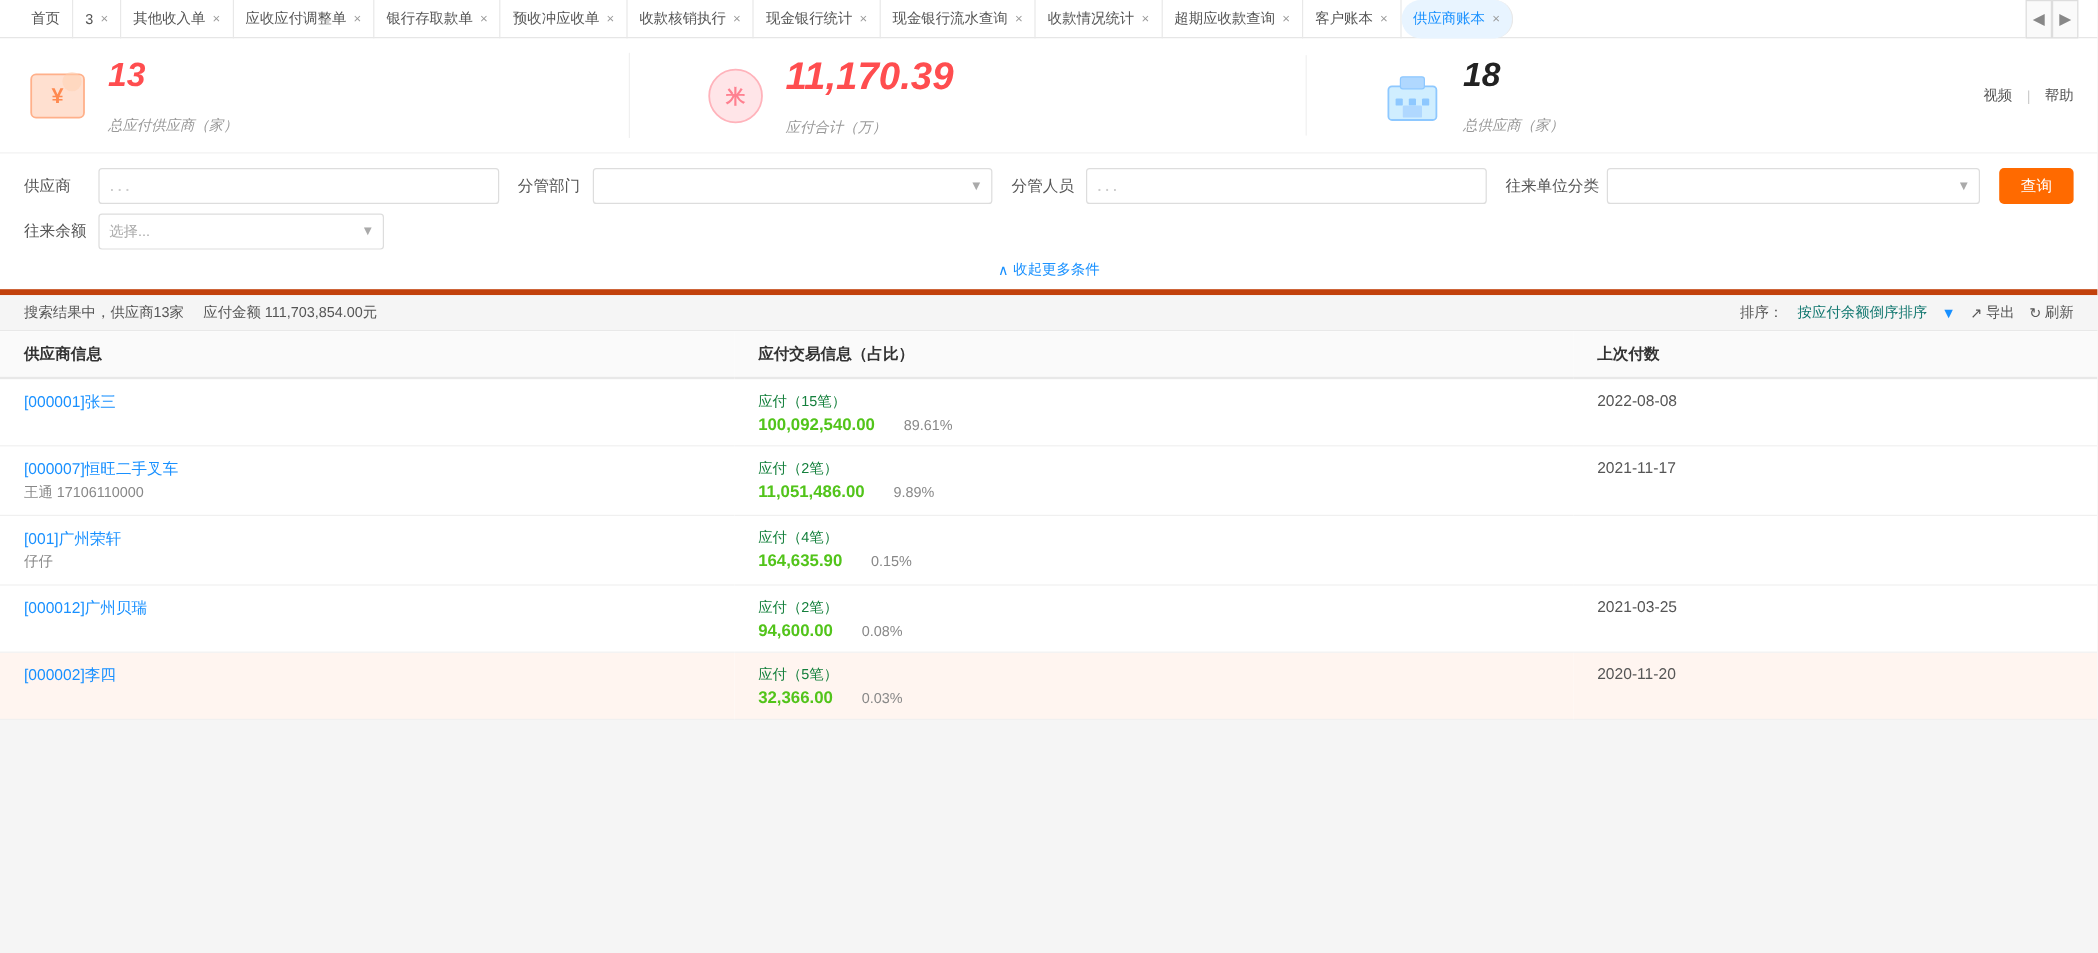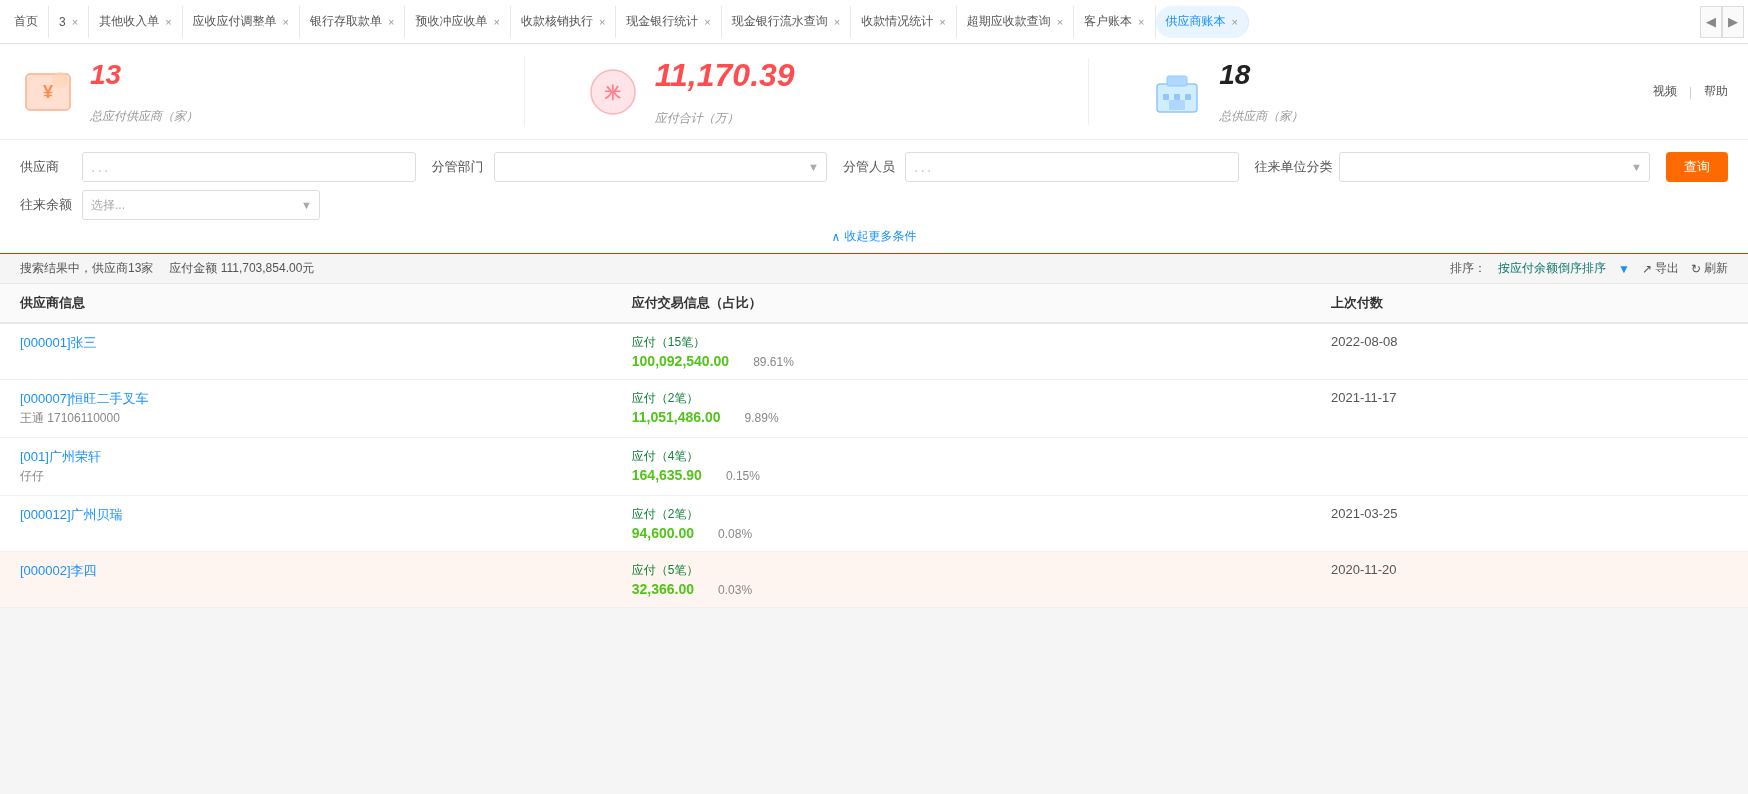--- a/index.html
+++ b/index.html
@@ -1,40 +1,40 @@
 <!DOCTYPE html>
 <html><head>
   <meta charset="utf-8">
   <style>
     * { box-sizing: border-box; margin: 0; padding: 0; }
     body { font-family: 'Microsoft YaHei', Arial, sans-serif; font-size: 13px; background: #f5f5f5; color: #333; overflow-x: hidden; }
 
     
-    .nav-tabs { display: flex; align-items: center; background: #fff; border-bottom: 1px solid #e0e0e0; height: 44px; padding: 0 4px; }
+    .nav-tabs { display: flex; align-items: center; background: #fff; border-bottom: 1px solid #e0e0e0; height: 32px; padding: 0 16px; }
     .nav-tab { display: flex; align-items: center; padding: 0 10px; height: 32px; font-size: 12px; white-space: nowrap; cursor: pointer; border-right: 1px solid #e8e8e8; color: #555; gap: 4px; }
     .nav-tab.active { color: #1890ff; background: #e8f4ff; border-radius: 16px; }
     .nav-tab .close-x { color: #999; font-size: 11px; cursor: pointer; margin-left: 2px; }
     .nav-arrows { display: flex; align-items: center; margin-left: auto; }
     .nav-arrow { width: 22px; height: 32px; display: flex; align-items: center; justify-content: center; cursor: pointer; color: #888; border: 1px solid #ddd; background: #fafafa; }
 
     
     .summary-bar { display: flex; align-items: center; background: #fff; padding: 12px 20px; border-bottom: 1px solid #eee; gap: 0; }
     .summary-item { display: flex; align-items: center; gap: 14px; flex: 1; }
     .summary-item + .summary-item { border-left: 1px solid #f0f0f0; padding-left: 30px; }
     .summary-icon { width: 56px; height: 56px; display: flex; align-items: center; justify-content: center; }
     .summary-icon svg { width: 52px; height: 52px; }
     .summary-text { display: flex; flex-direction: column; font-style: italic; }
     .summary-num { font-size: 28px; font-weight: bold; color: #ff4d4f; line-height: 1.2; }
     .summary-label { font-size: 12px; color: #999; margin-top: 16px; }
     .summary-right { display: flex; align-items: center; gap: 12px; margin-left: auto; font-size: 12px; color: #555; }
     .summary-right span { cursor: pointer; }
     .divider-v { color: #ccc; }
 
     
-    .filter-bar { background: #fff; padding: 12px 20px 8px; border-bottom: 1px solid #c2410c; }
+    .filter-bar { background: #fff; padding: 12px 20px 8px; border-bottom: 5px solid #c2410c; }
     .filter-row { display: flex; align-items: center; gap: 16px; margin-bottom: 8px; }
     .filter-item { display: flex; align-items: center; gap: 6px; flex: 1; }
     .filter-label { font-size: 13px; color: #555; white-space: nowrap; min-width: 56px; }
     .filter-input { flex: 1; height: 30px; border: 1px solid #ddd; border-radius: 3px; padding: 0 8px; font-size: 12px; color: #333; background: #fff; outline: none; }
     .filter-dropdown { position: relative; flex: 1; }
     .filter-dropdown input { width: 100%; }
     .filter-dropdown .arrow { position: absolute; right: 8px; top: 50%; transform: translateY(-50%); color: #aaa; pointer-events: none; font-size: 11px; }
     .btn-query { background: #ff6a00; color: #fff; border: none; border-radius: 4px; padding: 6px 18px; font-size: 13px; cursor: pointer; white-space: nowrap; }
     .filter-collapse { display: flex; justify-content: center; margin-top: 4px; }
     .btn-collapse { background: none; border: none; color: #1890ff; font-size: 12px; cursor: pointer; display: flex; align-items: center; gap: 4px; }

